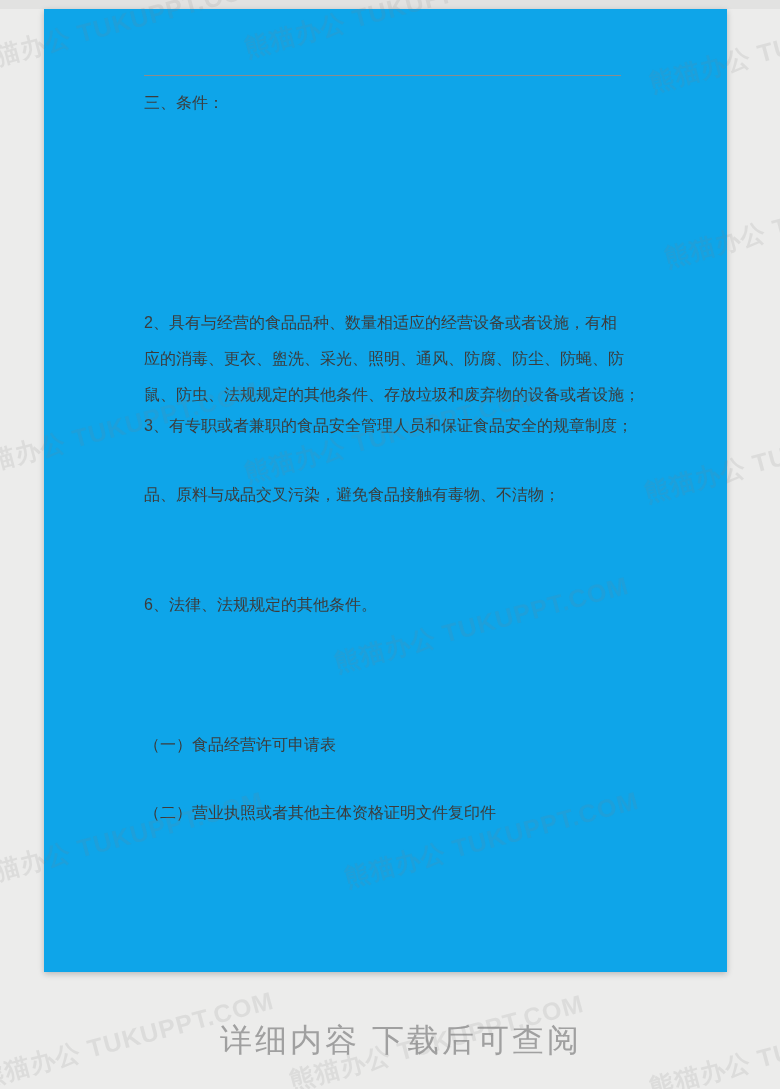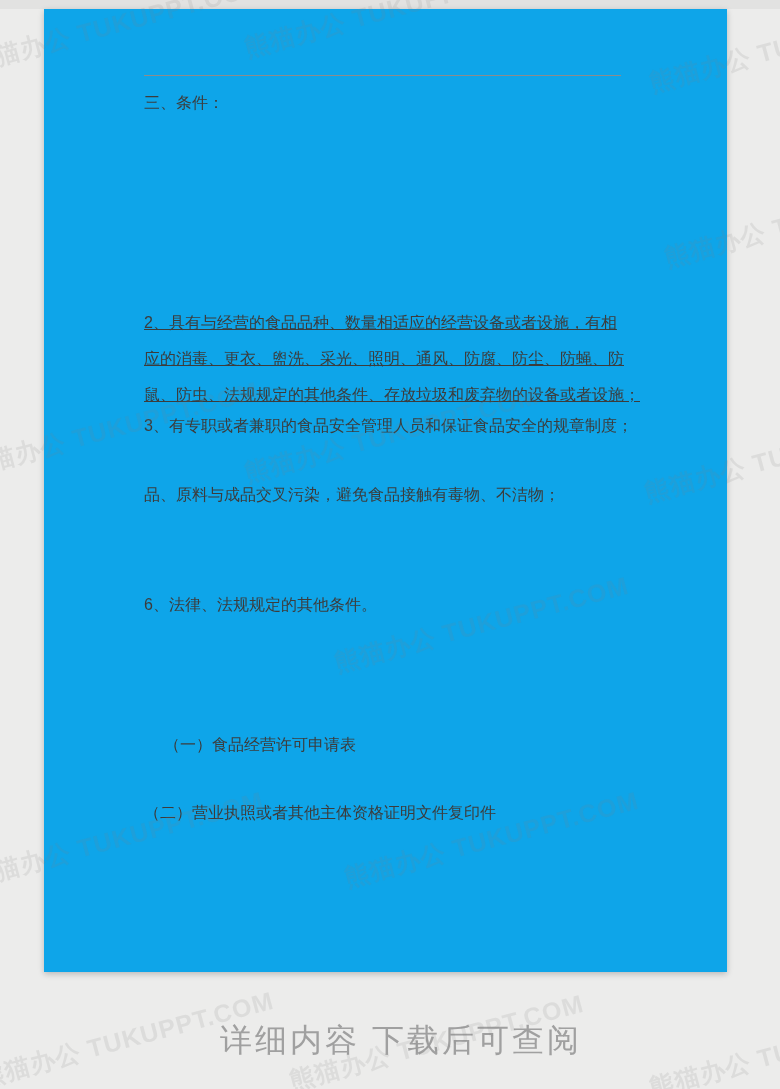--- a/index.html
+++ b/index.html
@@ -27,26 +27,26 @@
   }
 
   .block {
     position:absolute; left:100px; width:500px;
     color:#3c3c3c; font-size:16px; line-height:36px;
   }
   .block .line { white-space:nowrap; height:36px; }
 
   .b0 { top:76px; }
   .b1 { top:153px; }
-  .b2 { top:296px;text-decoration:underline; }
+  .b2 { top:296px; }
   .b3 { top:399px; }
   .b4 { top:468px; }
   .b5 { top:578px; }
   .b6 { top:649px; }
-  .b7 { top:718px;margin-left:20px; }
+  .b7 { top:718px; }
   .b8 { top:786px; }
 
   .caption {
     position:absolute; left:0; top:1020px; width:780px; height:40px;
     line-height:40px; text-align:center;
     font-size:32px; letter-spacing:3px; color:#a0a0a0;padding-left:11px;
   }
 
   .wm-layer {
     position:absolute; inset:0; z-index:5; pointer-events:none; overflow:hidden;

